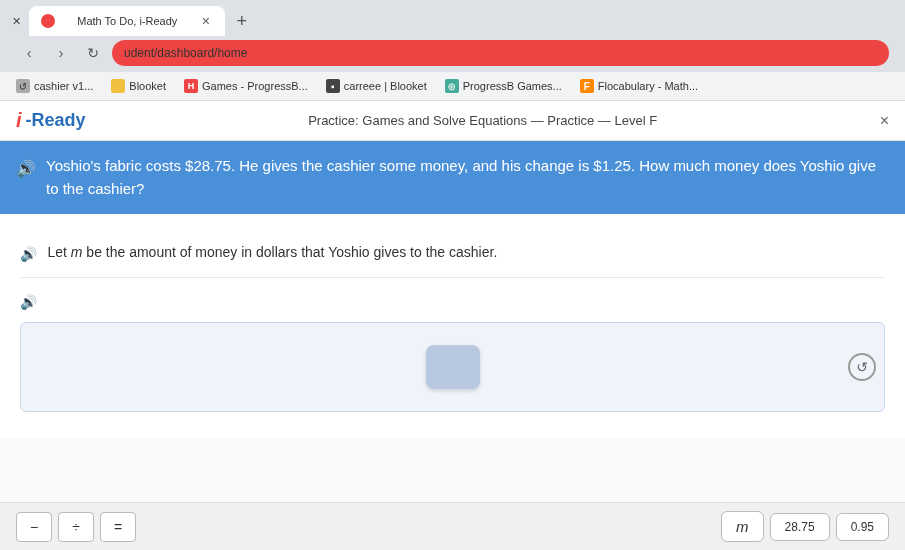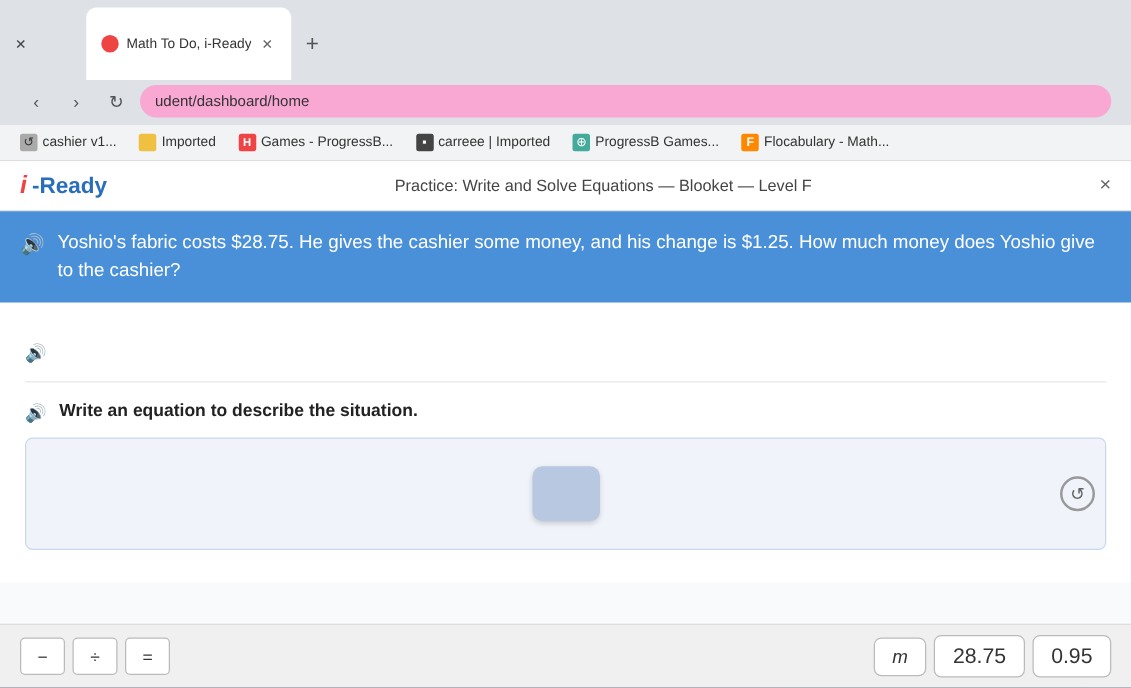--- a/index.html
+++ b/index.html
@@ -52,30 +52,29 @@
     .tab-close-btn {
       font-size: 11px;
       color: #444;
       cursor: pointer;
       padding: 2px 4px;
     }
 
     .tab {
       display: flex;
       align-items: center;
-      gap: 6px;
+      gap: 22px;
       background: #ffffff;
       border-radius: 8px 8px 0 0;
-      padding: 22px 12px;
+      padding: 8px 12px;
       font-size: 12px;
       color: #333;
       min-width: 160px;
       max-width: 200px;
       position: relative;
-      margin-left: 40px;
     }
 
     .tab-favicon {
       width: 14px;
       height: 14px;
       background: #4CAF50;
       border-radius: 50%;
       flex-shrink: 0;
     }
 
@@ -122,21 +121,21 @@
       justify-content: center;
       font-size: 14px;
       color: #555;
     }
 
     .address-field {
       flex: 1;
       height: 26px;
       border-radius: 13px;
       border: none;
-      background: #f9a8d4;
+      background: #ef4444;
       padding: 0 12px;
       font-size: 12px;
       color: #333;
       outline: none;
     }
 
     
     .bookmarks-bar {
       background: #f1f3f4;
       padding: 4px 8px;
@@ -354,21 +353,21 @@
       align-items: center;
       gap: 6px;
     }
 
     .tile-btn {
       padding: 6px 14px;
       border: 1px solid #bbb;
       border-radius: 6px;
       background: #ffffff;
       cursor: pointer;
-      font-size: 17px;
+      font-size: 12px;
       color: #333;
       font-weight: 500;
       min-width: 40px;
       text-align: center;
     }
 
     .tile-m {
       font-style: italic;
       font-size: 15px;
     }
@@ -398,65 +397,67 @@
       </div>
     </div>
 
     <div class="bookmarks-bar">
       <div class="bookmark-item">
         <div class="bookmark-icon" style="background:#aaa;font-size:10px;">↺</div>
         <span>cashier v1...</span>
       </div>
       <div class="bookmark-item">
         <div class="bookmark-icon bm-folder"></div>
-        <span>Imported</span>
+        <span>Blooket</span>
       </div>
       <div class="bookmark-item">
         <div class="bookmark-icon bm-grades" style="color:white;font-size:9px;font-weight:bold;">H</div>
         <span>Games - ProgressB...</span>
       </div>
       <div class="bookmark-item">
         <div class="bookmark-icon bm-carreee" style="color:white;font-size:10px;">▪</div>
-        <span>carreee | Imported</span>
+        <span>carreee | Blooket</span>
       </div>
       <div class="bookmark-item">
         <div class="bookmark-icon bm-unblocked" style="color:white;font-size:10px;">⊕</div>
         <span>ProgressB Games...</span>
       </div>
       <div class="bookmark-item">
         <div class="bookmark-icon bm-flocab" style="color:white;font-weight:bold;font-size:10px;">F</div>
         <span>Flocabulary - Math...</span>
       </div>
     </div>
 
     <div class="page-content">
 
       <div class="iready-header">
         <div class="iready-logo">
           <span style="color:#e44;font-style:italic;font-size:20px;">i</span>
             <span>-Ready</span>
         </div>
-        <div class="practice-title">Practice: Write and Solve Equations — Blooket — Level F</div>
+        <div class="practice-title">Practice: Games and Solve Equations — Practice — Level F</div>
         <span class="close-btn">×</span>
       </div>
 
       <div class="question-banner">
         <span class="speaker-icon">🔊</span>
         <span>Yoshio's fabric costs $28.75. He gives the cashier some money, and his change is $1.25. How much money does Yoshio give to the cashier?</span>
       </div>
 
       <div class="content-area">
 
         <div class="step-row">
           <span class="step-speaker">🔊</span>
+          <div class="step-text">
+            Let <em>m</em> be the amount of money in dollars that Yoshio gives to the cashier.
+          </div>
         </div>
 
         <div class="write-section">
           <span class="step-speaker">🔊</span>
-          <span>Write an equation to describe the situation.</span>
         </div>
 
         <div class="equation-input-area">
           <div class="equation-tile"></div>
           <button class="refresh-btn">↺</button>
         </div>
 
       </div>
 
       <div class="bottom-toolbar">

